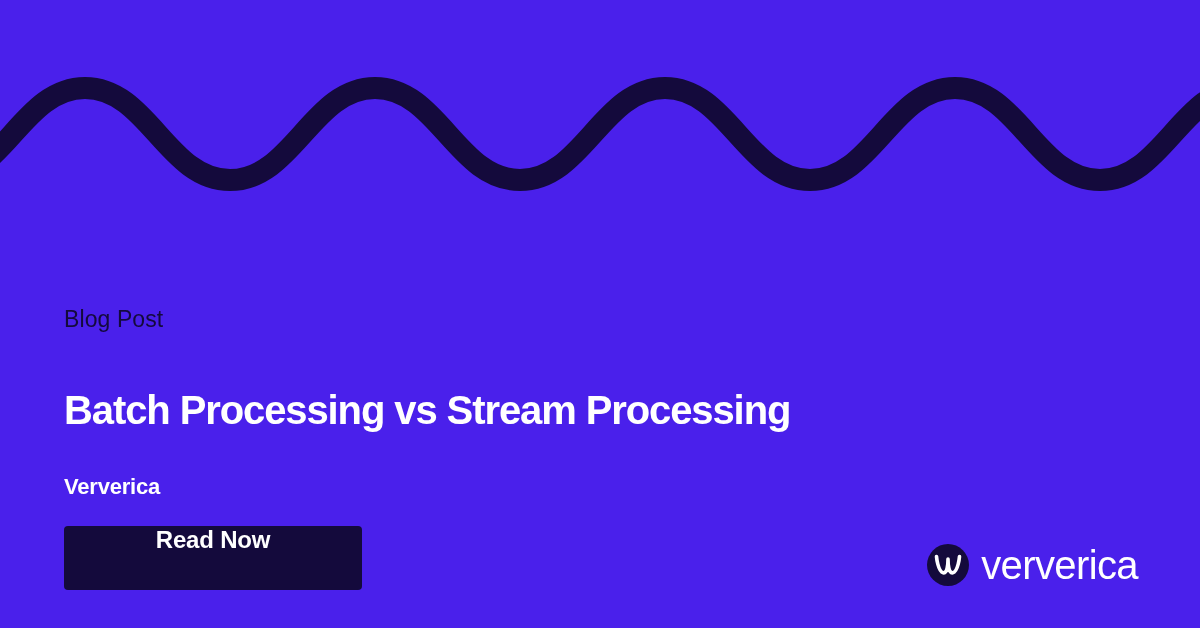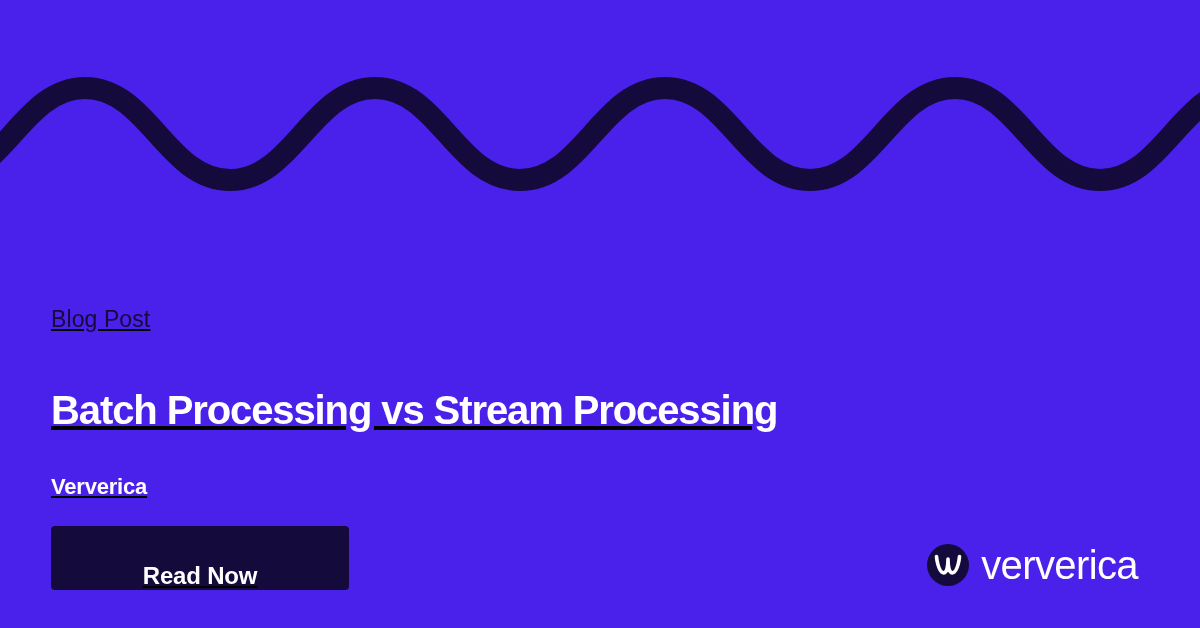--- a/index.html
+++ b/index.html
@@ -33,24 +33,23 @@
   }
   .wave-band svg {
     display: block;
     width: 1200px;
     height: 230px;
   }
 
   
   .content {
     position: absolute;
-    left: 51px;
+    left: 64px;
     top: 305px;
     width: 1090px;
-    text-decoration: underline;
   }
 
   .eyebrow {
     font-size: 23px;
     line-height: 28px;
     font-weight: 400;
     letter-spacing: 0.1px;
     color: #140A3C;
     margin: 0;
     padding: 0;
@@ -74,21 +73,21 @@
     margin-top: 32px;
     font-size: 22px;
     line-height: 26px;
     font-weight: 700;
     letter-spacing: -0.2px;
     color: #FFFFFF;
   }
 
   .cta-button {
     display: flex;
-    align-items: flex-end;
+    align-items: flex-start;
     justify-content: center;
     margin-top: 26px;
     width: 298px;
     height: 64px;
     background: #140A3C;
     border: none;
     border-radius: 4px;
     cursor: pointer;
     padding: 0;
   }

